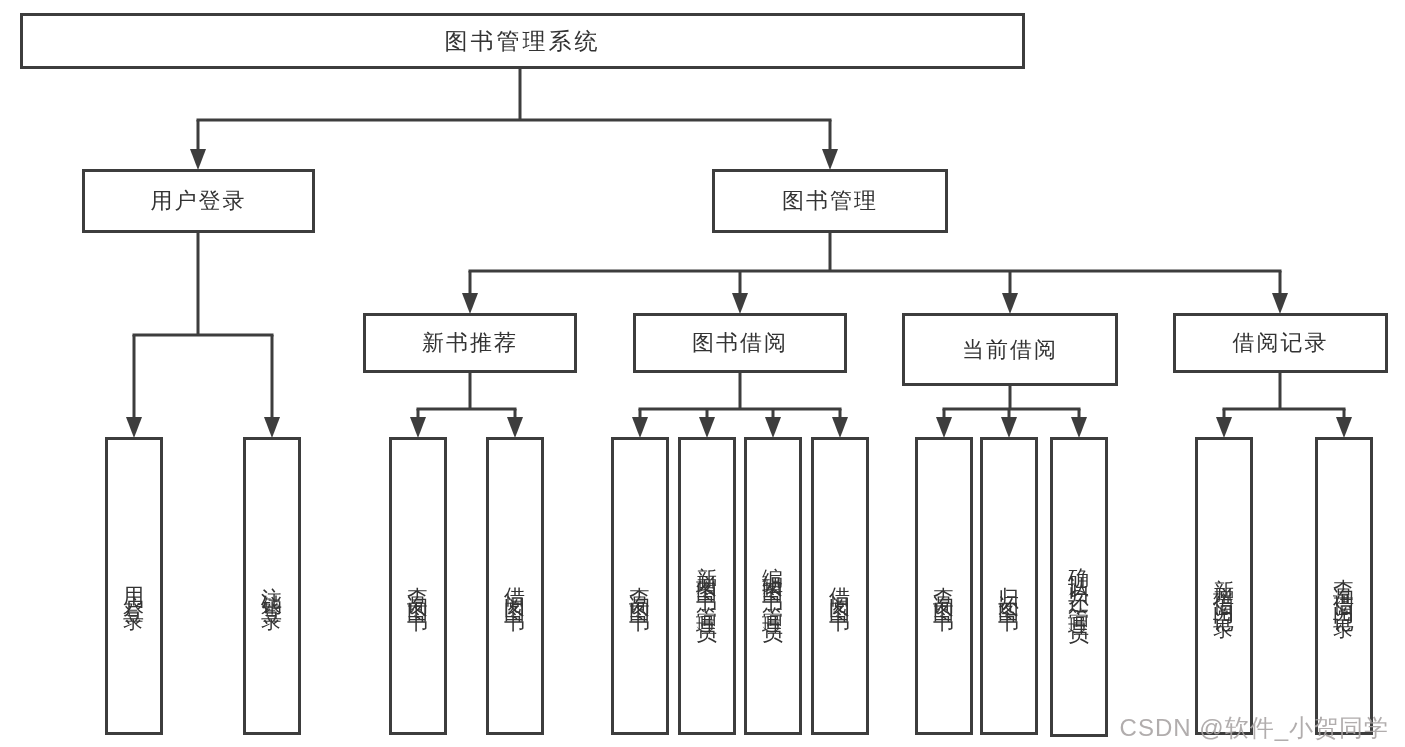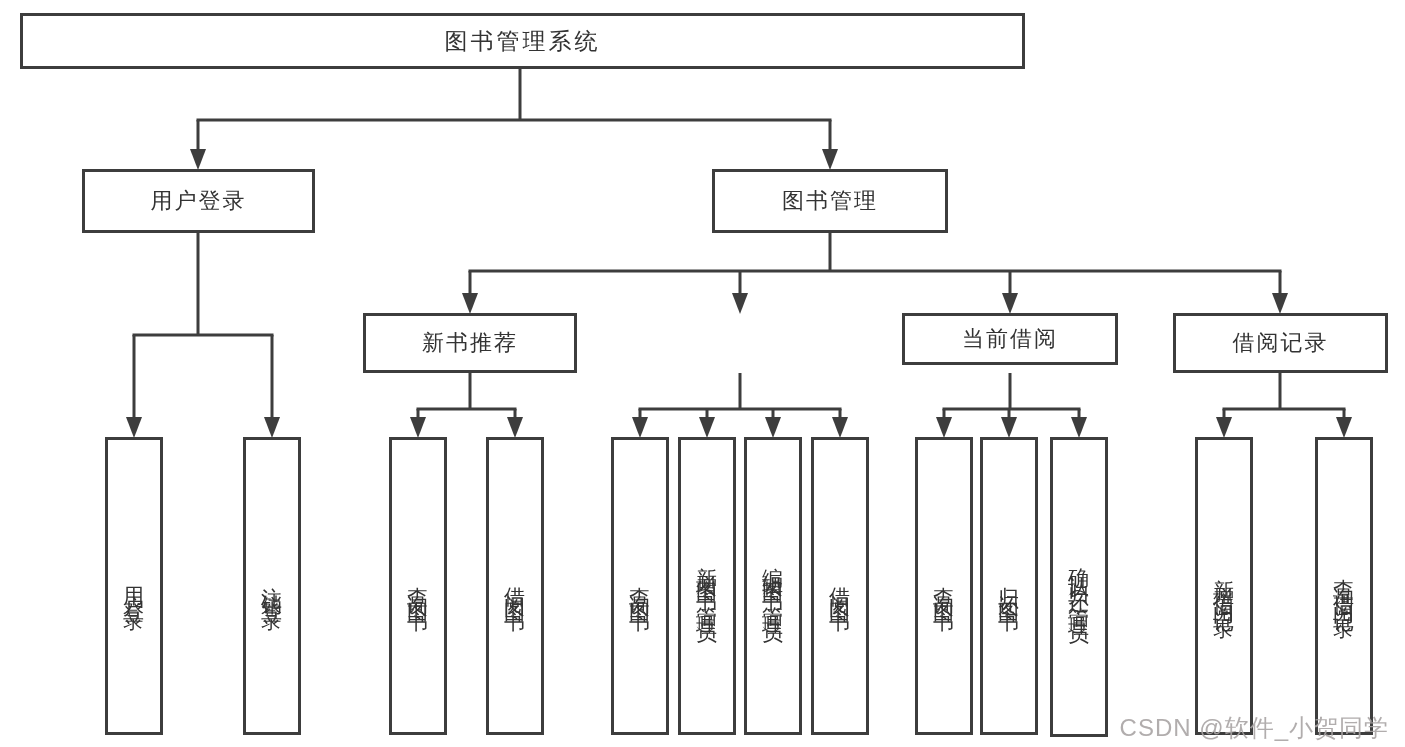--- a/index.html
+++ b/index.html
@@ -128,21 +128,22 @@
       <line x1="1344" y1="409" x2="1344" y2="418" stroke="#3d3d3d" stroke-width="3"></line>
       <polygon points="1336,417 1352,417 1344,438" fill="#3d3d3d"></polygon>
     </svg>
 
   <div class="hbox root" style="left:20px; top:13px; width:1005px; height:56px;">图书管理系统</div>
 
   <div class="hbox" style="left:82px; top:169px; width:233px; height:64px;">用户登录</div>
   <div class="hbox" style="left:363px; top:313px; width:214px; height:60px;">新书推荐</div>
 
   <div class="hbox" style="left:712px; top:169px; width:236px; height:64px;">图书管理</div>
-  <div class="hbox" style="left:902px; top:313px; width:216px; height:52px;">当前借阅</div>
+  <div class="hbox" style="left:633px; top:313px; width:214px; height:60px;">图书借阅</div>
+  <div class="hbox" style="left:902px; top:313px; width:216px; height:73px;">当前借阅</div>
   <div class="hbox" style="left:1173px; top:313px; width:215px; height:60px;">借阅记录</div>
 
   <div class="vbox" style="left:105px; top:437px; width:58px; height:298px;">
     <span>用户登录</span>
   </div>
   <div class="vbox" style="left:243px; top:437px; width:58px; height:298px;">
     <span>注销登录</span>
   </div>
 
   <div class="vbox" style="left:389px; top:437px; width:58px; height:298px;">

